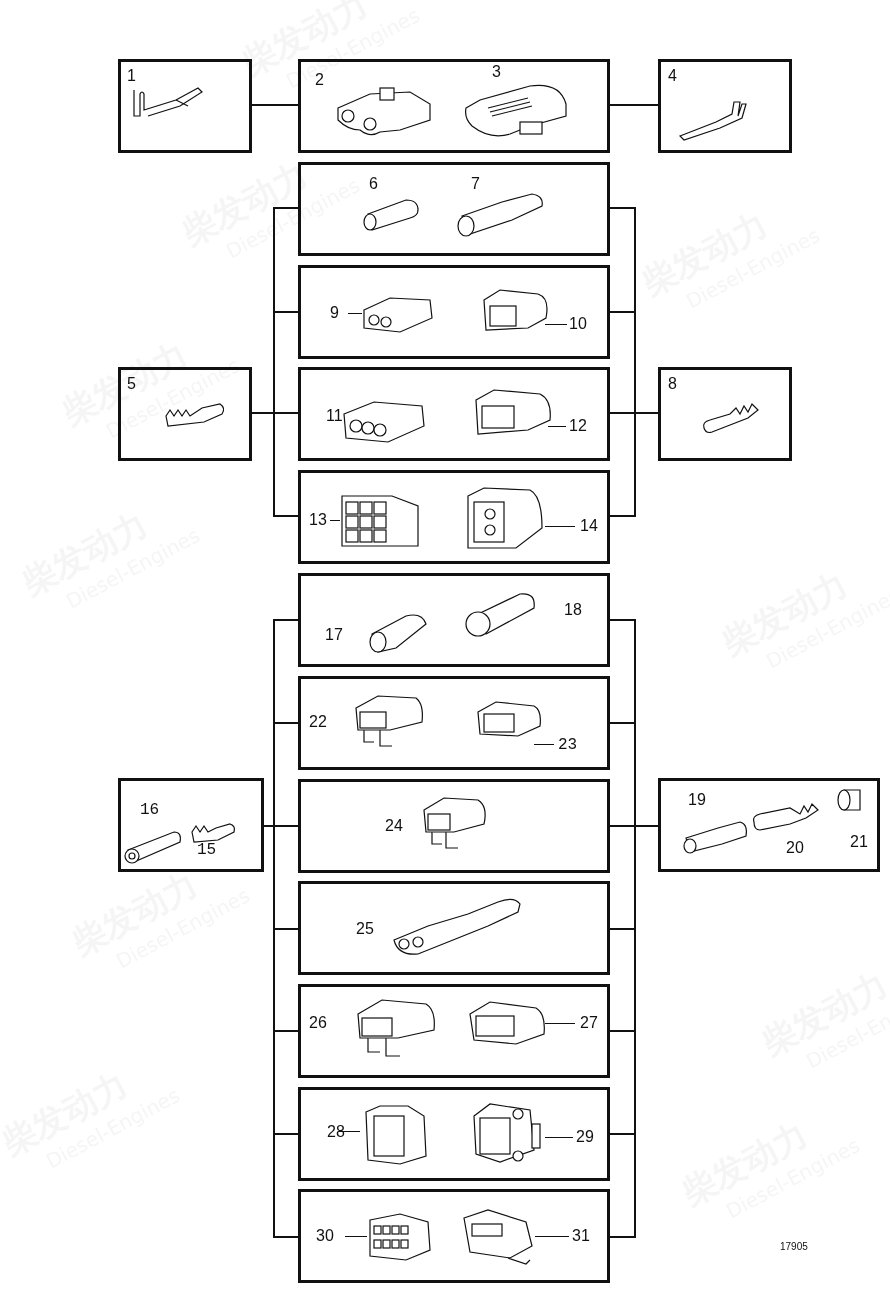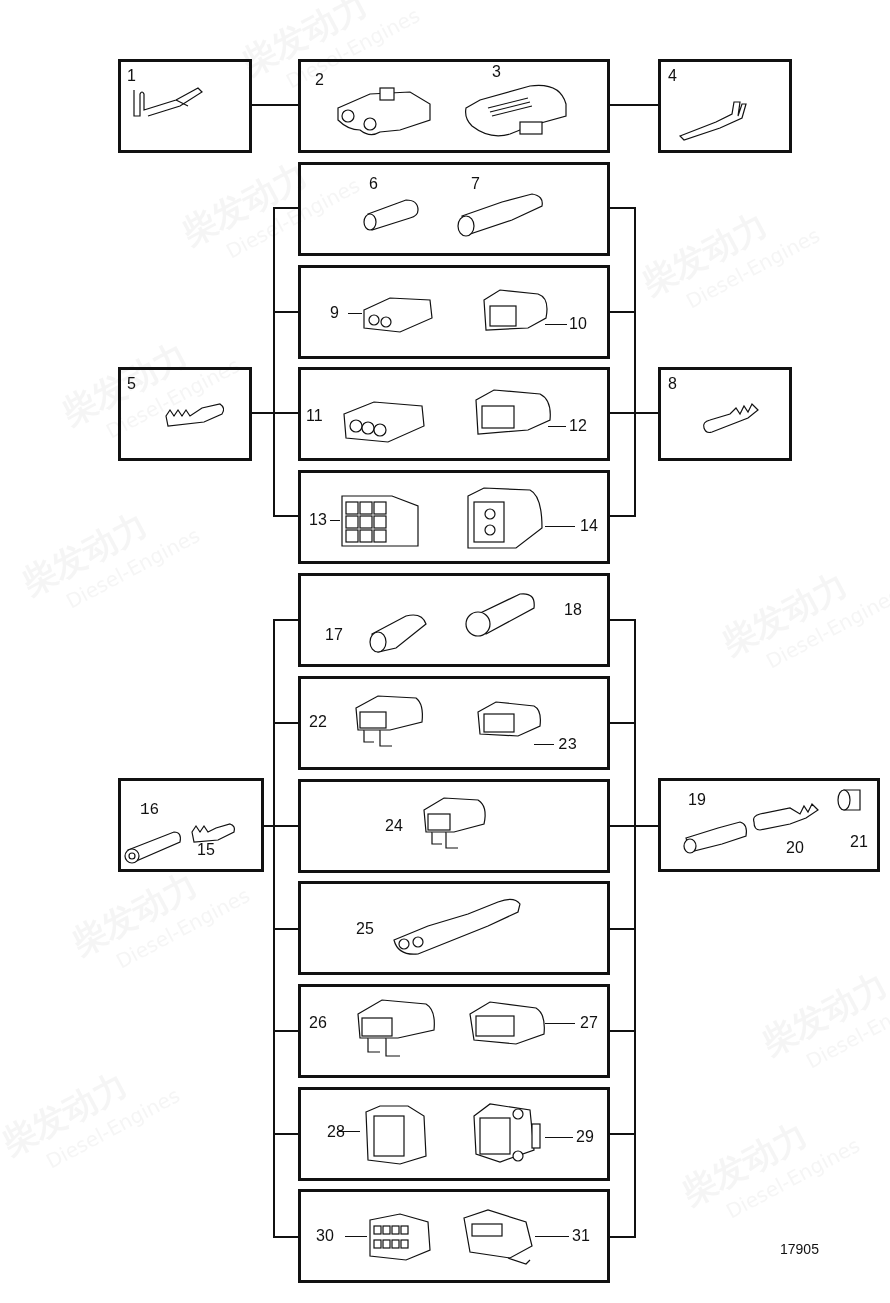--- a/index.html
+++ b/index.html
@@ -4,21 +4,21 @@
 <style>
   html, body { margin:0; padding:0; background:#ffffff; }
   body { width:890px; height:1303px; position:relative; overflow:hidden; font-family:"Liberation Sans", sans-serif; color:#111; }
   .wm { position:absolute; color:rgba(200,200,200,0.18); font-family:"DejaVu Sans", sans-serif; font-size:34px; font-weight:bold; transform:rotate(-28deg); white-space:nowrap; pointer-events:none; }
   .wm small { display:block; font-size:20px; font-weight:normal; margin-left:30px; }
   .box { position:absolute; border:3px solid #111; background:transparent; box-sizing:border-box; }
   .lbl { position:absolute; font-size:16px; line-height:16px; color:#111; }
   .ln { position:absolute; background:#111; }
   svg.part { position:absolute; overflow:visible; }
   svg.part * { fill:#fff; stroke:#111; stroke-width:1.2; }
-  .fig { position:absolute; font-size:14px; color:#111; }
+  .fig { position:absolute; font-size:10px; color:#111; }
 </style>
 </head>
 <body>
 
 <div class="wm" style="left:240px;top:0px;"><span>柴发动力</span><small>Diesel-Engines</small></div>
 <div class="wm" style="left:180px;top:170px;"><span>柴发动力</span><small>Diesel-Engines</small></div>
 <div class="wm" style="left:640px;top:220px;"><span>柴发动力</span><small>Diesel-Engines</small></div>
 <div class="wm" style="left:60px;top:350px;"><span>柴发动力</span><small>Diesel-Engines</small></div>
 <div class="wm" style="left:20px;top:520px;"><span>柴发动力</span><small>Diesel-Engines</small></div>
 <div class="wm" style="left:720px;top:580px;"><span>柴发动力</span><small>Diesel-Engines</small></div>
@@ -103,21 +103,21 @@
     <circle cx="26" cy="30" r="5"></circle>
 </svg>
 <svg class="part" style="left:478px;top:286px;" width="80" height="56">
   <path d="M6 14 L22 4 L60 8 Q72 12 68 32 L50 42 L8 44 Z"></path>
     <rect x="12" y="20" width="26" height="20"></rect>
 </svg>
 <div class="ln" style="left:348px;top:313px;width:14px;height:1px;"></div>
 <div class="ln" style="left:545px;top:324px;width:22px;height:1px;"></div>
 
 <div class="box" style="left:298px;top:367px;width:312px;height:94px;"></div>
-<div class="lbl" style="left:306px;top:408px;">11</div>
+<div class="lbl" style="left:326px;top:408px;">11</div>
 <div class="lbl" style="left:569px;top:418px;">12</div>
 <svg class="part" style="left:340px;top:396px;" width="90" height="50">
   <path d="M4 18 L34 6 L82 10 L84 30 L48 46 L6 42 Z"></path>
     <circle cx="16" cy="30" r="6"></circle>
     <circle cx="28" cy="32" r="6"></circle>
     <circle cx="40" cy="34" r="6"></circle>
 </svg>
 <svg class="part" style="left:470px;top:386px;" width="90" height="58">
   <path d="M6 14 L24 4 L70 8 Q82 14 80 34 L58 44 L8 48 Z"></path>
     <rect x="12" y="20" width="32" height="22"></rect>
@@ -162,21 +162,21 @@
 <div class="ln" style="left:610px;top:825px;width:26px;height:2px;"></div>
 <div class="ln" style="left:610px;top:928px;width:26px;height:2px;"></div>
 <div class="ln" style="left:610px;top:1030px;width:26px;height:2px;"></div>
 <div class="ln" style="left:610px;top:1133px;width:26px;height:2px;"></div>
 <div class="ln" style="left:610px;top:1236px;width:26px;height:2px;"></div>
 <div class="ln" style="left:262px;top:825px;width:12px;height:2px;"></div>
 <div class="ln" style="left:635px;top:825px;width:24px;height:2px;"></div>
 
 <div class="box" style="left:118px;top:778px;width:146px;height:94px;"></div>
 <div class="lbl" style="left:140px;top:802px;font-family:Liberation Mono, monospace;">16</div>
-<div class="lbl" style="left:197px;top:842px;">15</div>
+<div class="lbl" style="left:197px;top:842px;font-family:Liberation Mono, monospace;">15</div>
 <svg class="part" style="left:120px;top:820px;" width="64" height="46">
   <path d="M8 30 L54 12 Q62 12 60 22 L14 42 Z"></path>
     <ellipse cx="12" cy="36" rx="7" ry="7"></ellipse>
     <ellipse cx="12" cy="36" rx="3" ry="3"></ellipse>
 </svg>
 <svg class="part" style="left:190px;top:822px;" width="50" height="26">
   <path d="M2 10 L6 4 L10 10 L14 4 L18 10 L26 6 L40 2 Q46 4 44 10 L28 18 L4 20 Z"></path>
 </svg>
 
 <div class="box" style="left:658px;top:778px;width:222px;height:94px;"></div>

